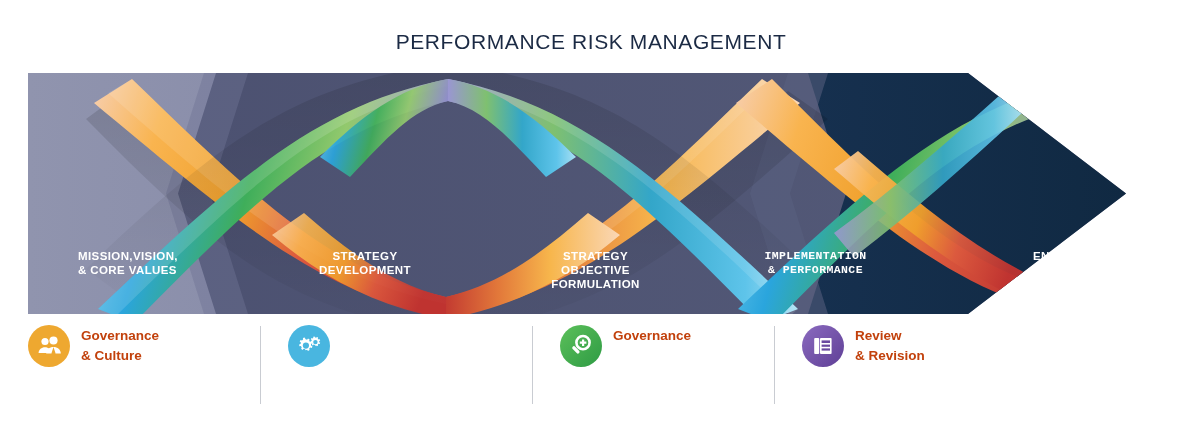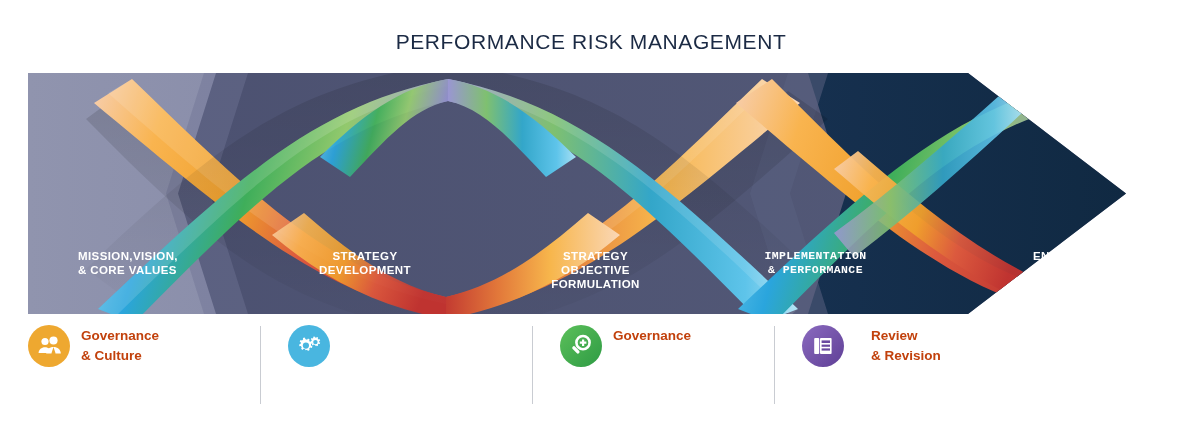--- a/index.html
+++ b/index.html
@@ -53,21 +53,21 @@
     flex:0 0 42px;margin-top:1px;
     display:flex;align-items:center;justify-content:center;
   }
   .legend-text{
     margin-left:11px;
     font-size:13.5px;font-weight:bold;line-height:20px;
     color:#c2410c;white-space:pre-line;
     padding-top:2px;
   }
   .w0{width:218px;} .w1{width:230px;} .w2{width:200px;}
-  .w3{width:210px;gap:16px;} .w4{width:240px;}
+  .w3{width:210px;} .w4{width:240px;}
 </style>
 </head>
 <body>
 
 <div id="page-title">PERFORMANCE RISK MANAGEMENT</div>
 
 <div id="banner">
   <svg width="1098" height="241" viewBox="0 0 1098 241" xmlns="http://www.w3.org/2000/svg">
     <defs>
       <linearGradient id="gLeft" x1="0" y1="0" x2="1" y2="0">

